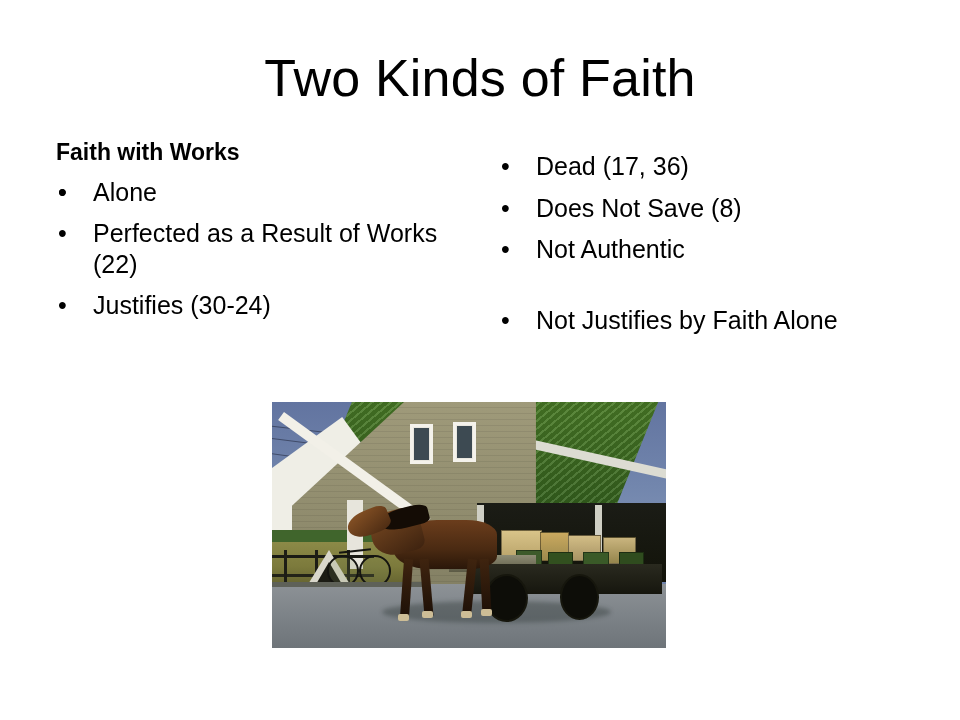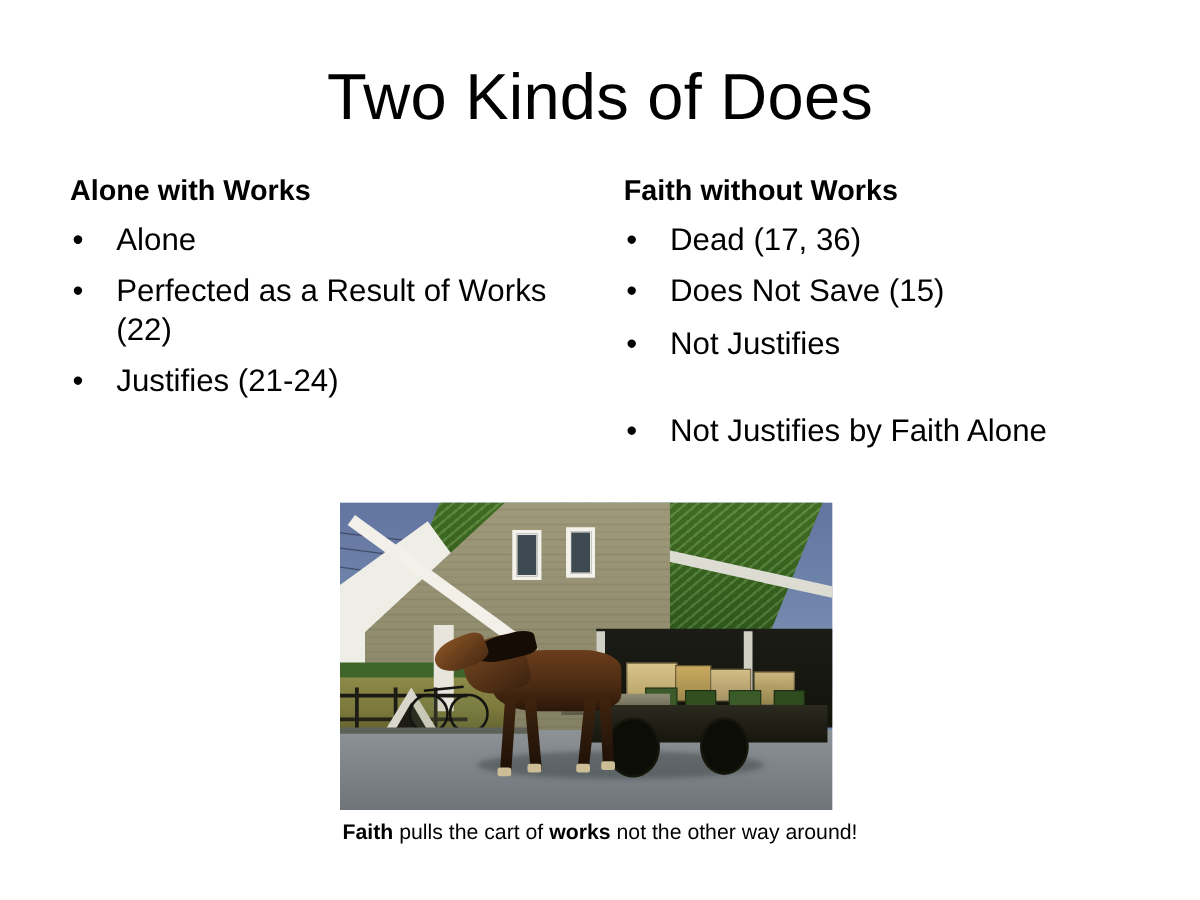--- a/index.html
+++ b/index.html
@@ -401,57 +401,56 @@
     line-height: 1.2;
     white-space: nowrap;
   }
   .caption b { font-weight: bold; }
 </style>
 </head>
 <body>
 
 <div class="slide">
 
-  <div class="slide-title">Two Kinds of Does</div>
+  <div class="slide-title">Two Kinds of Faith</div>
 
   <div class="column column-left">
-    <div class="col-header">Alone with Works</div>
+    <div class="col-header">Faith with Works</div>
     <ul class="bullets">
       <li>
         <span class="dot">•</span>
       </li>
       <li>
         <span class="dot">•</span>
         <span>Alone</span>
       </li>
       <li>
         <span class="dot">•</span>
         <span>Perfected as a Result of Works (22)</span>
       </li>
       <li>
         <span class="dot">•</span>
-        <span>Justifies (21-24)</span>
+        <span>Justifies (30-24)</span>
       </li>
     </ul>
   </div>
 
   <div class="column column-right">
-    <div class="col-header">Faith without Works</div>
     <ul class="bullets">
       <li>
         <span class="dot">•</span>
         <span>Dead (17, 36)</span>
       </li>
       <li>
         <span class="dot">•</span>
-        <span>Does Not Save (15)</span>
-      </li>
-      <li>
-        <span class="dot">•</span>
-        <span>Not Justifies</span>
+        <span>Does Not Save (8)</span>
+      </li>
+      <li>
+        <span class="dot">•</span>
+        <span>Not Authentic</span>
       </li>
       <li class="blank">
         <span></span>
       </li>
       <li>
         <span class="dot">•</span>
         <span>Not Justifies by Faith Alone</span>
       </li>
     </ul>
   </div>
@@ -529,17 +528,14 @@
       <div class="leg l2"></div>
       <div class="leg l3"></div>
       <div class="leg l4"></div>
       <div class="hoof h1"></div>
       <div class="hoof h2"></div>
       <div class="hoof h3"></div>
       <div class="hoof h4"></div>
     </div>
   </div>
 
-  <div class="caption">
-    <b>Faith</b><span> pulls the cart of </span><b>works</b><span> not the other way around!</span>
-  </div>
 
 </div>
 
 </body></html>

